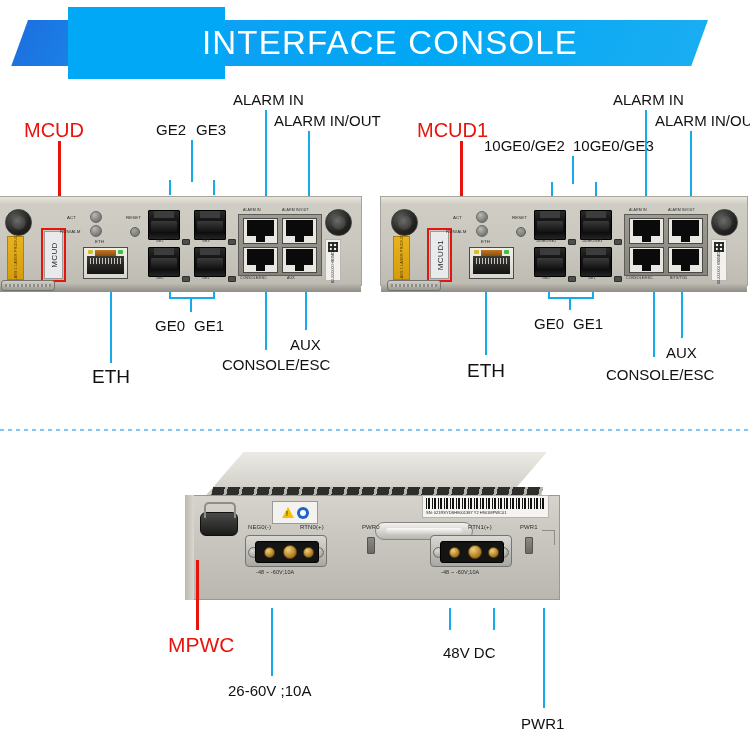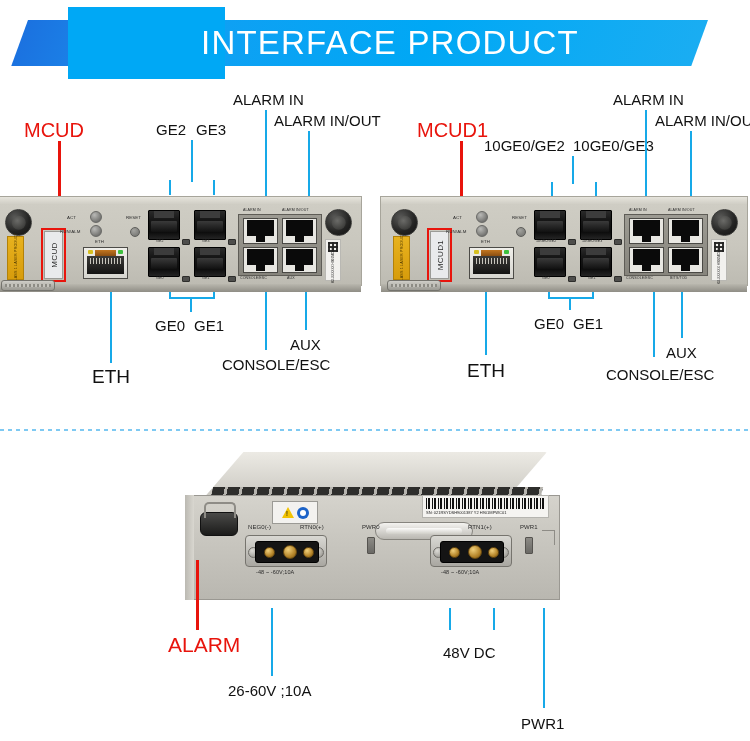--- a/index.html
+++ b/index.html
@@ -138,21 +138,21 @@
       background:repeating-linear-gradient(90deg,#111 0 1px,transparent 1px 2px,#111 2px 4px,transparent 4px 6px);}
   .snlabel .sn{position:absolute;left:3px;top:14px;font-size:4px;color:#222;white-space:nowrap;}
   .corner{position:absolute;border-top:1.5px solid #8e8c86;border-right:1.5px solid #8e8c86;}
 </style>
 </head>
 <body>
 
 <div id="banner">
   <div class="para"></div>
   <div class="blk"></div>
-  <div class="title">INTERFACE PRODUCT</div>
+  <div class="title">INTERFACE CONSOLE</div>
 </div>
 
 <div class="lbl red" style="left:24px;top:120px;">MCUD</div>
 <div class="vline red" style="left:58px;top:141px;height:55px;"></div>
 
 <div class="lbl" style="left:156px;top:122px;">GE2</div>
 <div class="lbl" style="left:196px;top:122px;">GE3</div>
 <div class="vline" style="left:191px;top:140px;height:42px;"></div>
 <div class="bracket" style="left:169px;top:180px;width:42px;height:15px;border-bottom:none;"></div>
 
@@ -415,21 +415,21 @@
       <div class="pin" style="left:47px;top:5px;width:9px;height:9px;"></div>
     </div>
   </div>
   <div class="micro" style="left:281px;top:117px;font-size:5.5px;">-48 ~ -60V;10A</div>
   <div class="pwrled" style="left:365px;top:85px;width:6px;height:15px;"></div>
 
   <div class="corner" style="left:382px;top:78px;width:12px;height:14px;"></div>
 </div>
 
 <div class="vline red" style="left:196px;top:560px;height:70px;"></div>
-<div class="lbl redbig" style="left:168px;top:634px;">ALARM</div>
+<div class="lbl redbig" style="left:168px;top:634px;">MPWC</div>
 
 <div class="vline" style="left:271px;top:608px;height:68px;"></div>
 <div class="lbl" style="left:228px;top:683px;">26-60V ;10A</div>
 
 <div class="bracket" style="left:449px;top:608px;width:42px;height:22px;border-bottom:none;"></div>
 <div class="lbl" style="left:443px;top:645px;">48V  DC</div>
 
 <div class="vline" style="left:543px;top:608px;height:100px;"></div>
 <div class="lbl" style="left:521px;top:716px;">PWR1</div>
 

